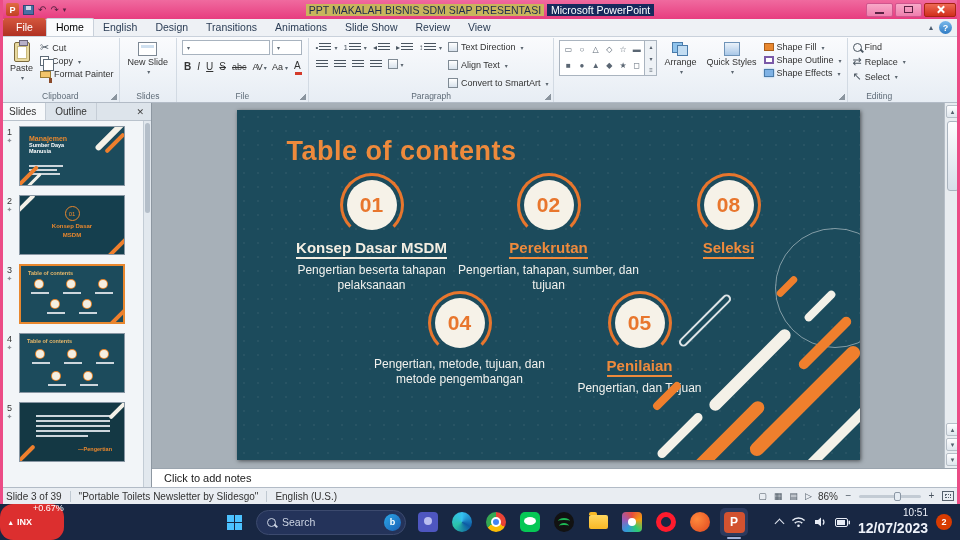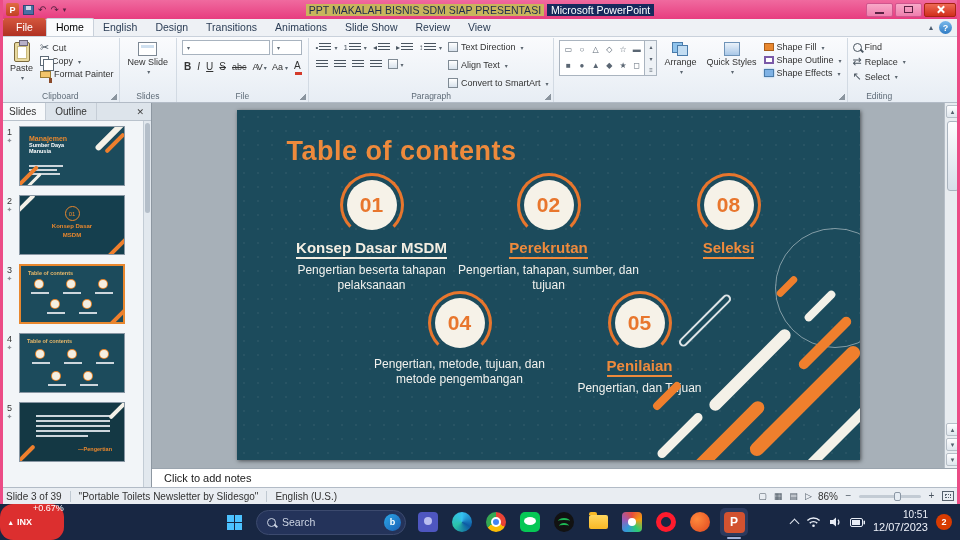--- a/index.html
+++ b/index.html
@@ -186,21 +186,21 @@
   .i-folder::before { content:""; position:absolute; left:0; top:-3px; width:8px; height:3px; background:#f8b825; border-radius:2px 2px 0 0; }
   .i-photos { width:20px; height:20px; border-radius:4px; background:conic-gradient(#e74c3c,#f39c12,#2ecc71,#3498db,#9b59b6,#e74c3c); position:relative; }
   .i-photos::after { content:""; position:absolute; inset:6px; border-radius:50%; background:#fff; }
   .i-opera { width:20px; height:20px; border-radius:50%; border:5px solid #ff1b2d; background:transparent; }
   .i-brave { width:20px; height:20px; border-radius:50%; background:radial-gradient(circle at 35% 35%,#ff8a3c,#e0461f); }
   .i-ppt { width:21px; height:21px; border-radius:4px; background:#d35230; color:#fff; font-size:12px; font-weight:bold; display:grid; place-items:center; }
   .tray { position:absolute; right:8px; top:0; bottom:0; display:flex; align-items:center; gap:8px; }
   .chev { width:7px; height:7px; border-top:1.5px solid #dfe5f0; border-right:1.5px solid #dfe5f0; transform:rotate(-45deg); margin-top:3px; }
   .trayicon { display:grid; place-items:center; }
   .clock { text-align:right; font-size:10px; line-height:1.25; color:#eef2fa; }
-  .clock .d { font-size:11px; }
+  .clock .d { font-size:14px;font-weight:bold; }
   .badge { width:16px; height:16px; border-radius:50%; background:#d83b01; color:#fff; font-size:9px; font-weight:bold; display:grid; place-items:center; }
 </style>
 </head>
 <body>
 
 <div class="app">
 
   <div class="titlebar">
     <div class="qat">
       <span class="appico">P</span>

